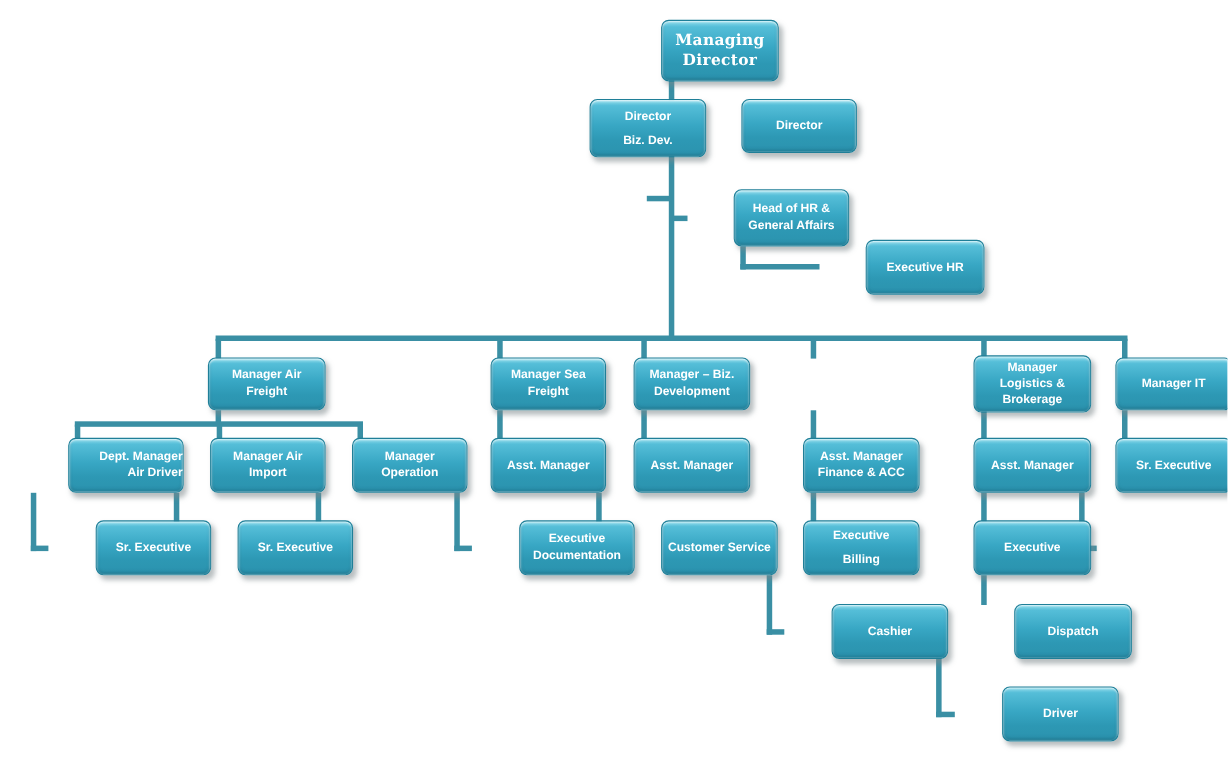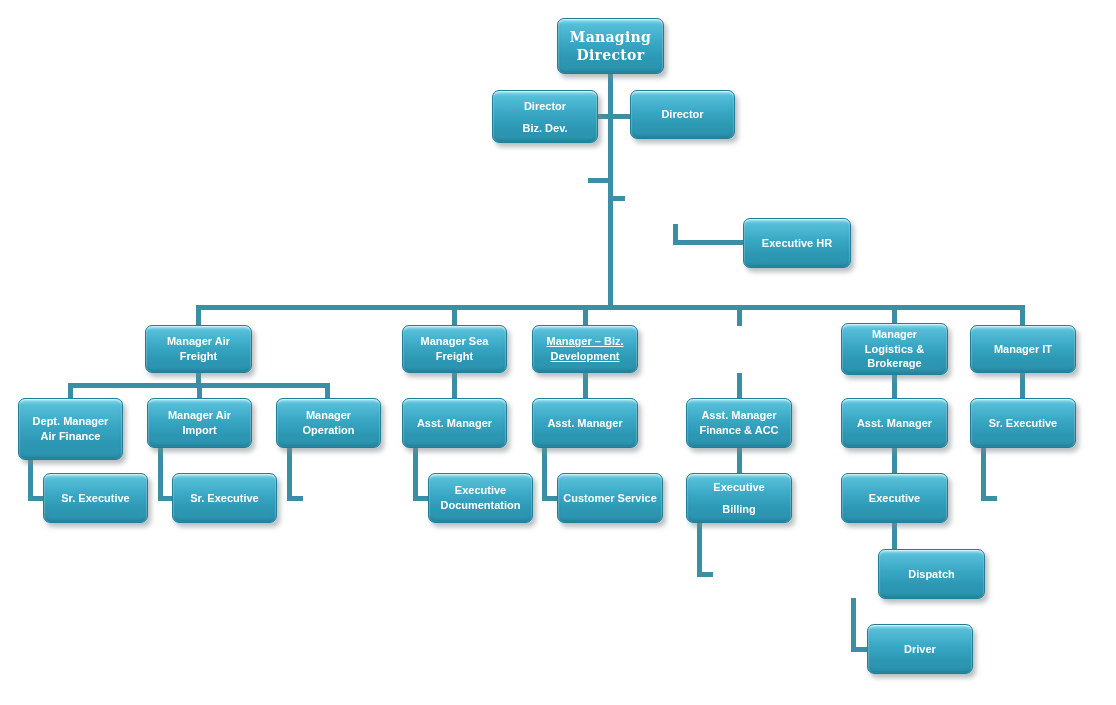--- a/index.html
+++ b/index.html
@@ -24,20 +24,21 @@
     border-radius:7px;
     background:linear-gradient(180deg,#8edcec 0%,#55bed8 10%,#38a7c4 45%,#2d98b4 72%,#2b93ae 100%);
     box-shadow:3px 4px 5px rgba(125,136,141,0.55),
                inset 0 1px 2px rgba(255,255,255,0.8),
                inset 0 -2px 3px rgba(0,60,80,0.25);
     color:#ffffff;
     font-weight:bold;
     font-size:11px;
     text-align:center;
     line-height:1.35;
+    margin-left:44px;
   }
   .node .line{white-space:nowrap;}
   .node.serif{
     font-family:"DejaVu Serif",serif;
     font-size:14px;
     line-height:1.3;
     letter-spacing:0.3px;
   }
   .node.spread .line{line-height:2.0;}
 </style>
@@ -92,46 +93,50 @@
       <div class="line">Managing</div>
       <div class="line">Director</div>
     </div>
     <div class="node spread" style="left: 492px; top: 90px; width: 106px; height: 53px;">
       <div class="line">Director</div>
       <div class="line">Biz. Dev.</div>
     </div>
     <div class="node" style="left: 630px; top: 90px; width: 105px; height: 49px;">
       <div class="line">Director</div>
     </div>
+    <div class="node" style="left: 623px; top: 172px; width: 105px; height: 52px;">
+      <div class="line">Head of HR &amp;</div>
+      <div class="line">General Affairs</div>
+    </div>
     <div class="node" style="left: 743px; top: 218px; width: 108px; height: 50px;">
       <div class="line">Executive HR</div>
     </div>
     <div class="node" style="left: 145px; top: 325px; width: 107px; height: 48px;">
       <div class="line">Manager Air</div>
       <div class="line">Freight</div>
     </div>
     <div class="node" style="left: 402px; top: 325px; width: 105px; height: 48px;">
       <div class="line">Manager Sea</div>
       <div class="line">Freight</div>
     </div>
-    <div class="node" style="left: 532px; top: 325px; width: 106px; height: 48px; text-decoration: underline;">
+    <div class="node" style="left: 532px; top: 325px; width: 106px; height: 48px;">
       <div class="line">Manager – Biz.</div>
       <div class="line">Development</div>
     </div>
     <div class="node" style="left: 841px; top: 323px; width: 107px; height: 52px;">
       <div class="line">Manager</div>
       <div class="line">Logistics &amp;</div>
       <div class="line">Brokerage</div>
     </div>
     <div class="node" style="left: 970px; top: 325px; width: 106px; height: 48px;">
       <div class="line">Manager IT</div>
     </div>
-    <div class="node" style="left: 18px; top: 398px; width: 105px; height: 62px;">
+    <div class="node" style="left: 18px; top: 398px; width: 105px; height: 50px; align-items: flex-end;">
       <div class="line">Dept. Manager</div>
-      <div class="line">Air Finance</div>
+      <div class="line">Air Driver</div>
     </div>
     <div class="node" style="left: 147px; top: 398px; width: 105px; height: 50px;">
       <div class="line">Manager Air</div>
       <div class="line">Import</div>
     </div>
     <div class="node" style="left: 276px; top: 398px; width: 105px; height: 50px;">
       <div class="line">Manager</div>
       <div class="line">Operation</div>
     </div>
     <div class="node" style="left: 402px; top: 398px; width: 105px; height: 50px;">
@@ -163,19 +168,22 @@
     <div class="node" style="left: 557px; top: 473px; width: 106px; height: 50px; text-align: center;">
       <div class="line">Customer Service</div>
     </div>
     <div class="node spread" style="left: 686px; top: 473px; width: 106px; height: 50px;">
       <div class="line">Executive</div>
       <div class="line">Billing</div>
     </div>
     <div class="node" style="left: 841px; top: 473px; width: 107px; height: 50px;">
       <div class="line">Executive</div>
     </div>
+    <div class="node" style="left: 712px; top: 549px; width: 106px; height: 50px;">
+      <div class="line">Cashier</div>
+    </div>
     <div class="node" style="left: 878px; top: 549px; width: 107px; height: 50px;">
       <div class="line">Dispatch</div>
     </div>
     <div class="node" style="left: 867px; top: 624px; width: 106px; height: 50px;">
       <div class="line">Driver</div>
     </div>
   </div>
 
 </body></html>

